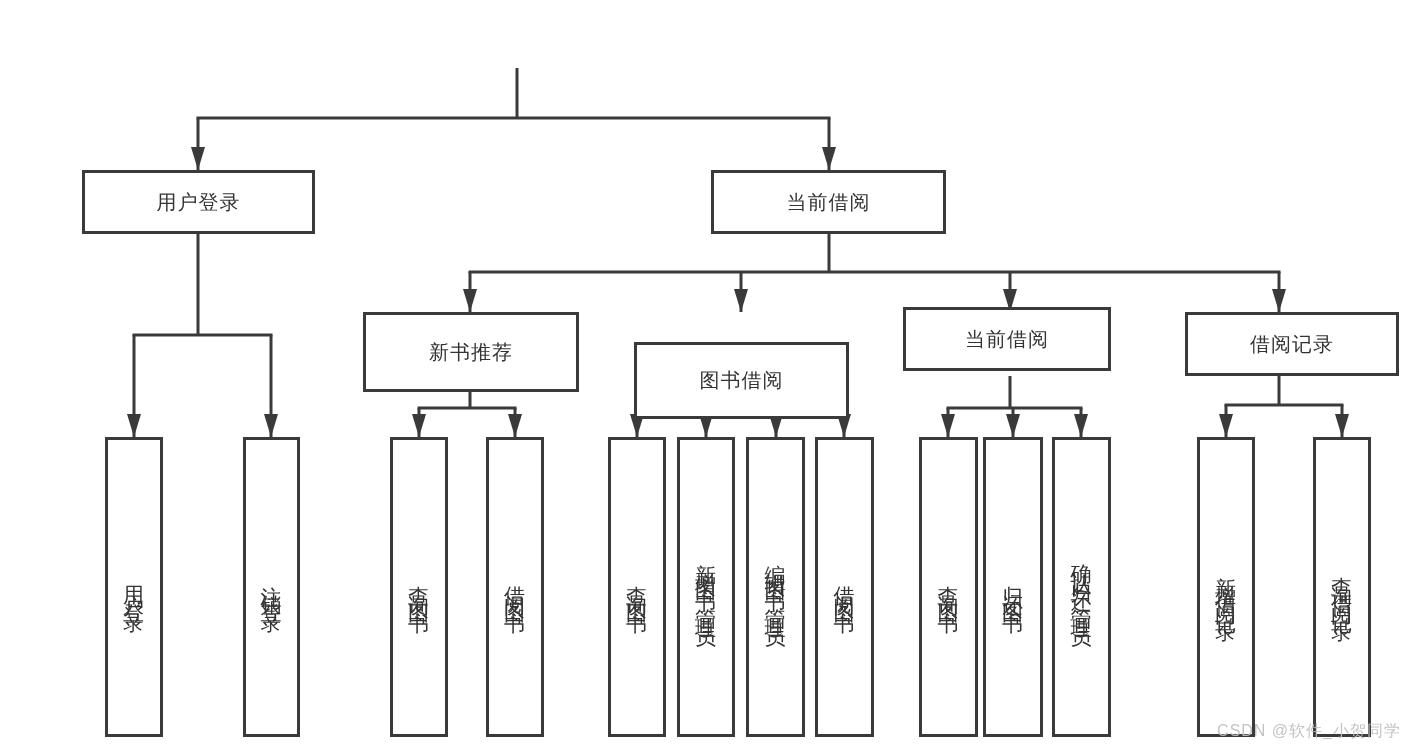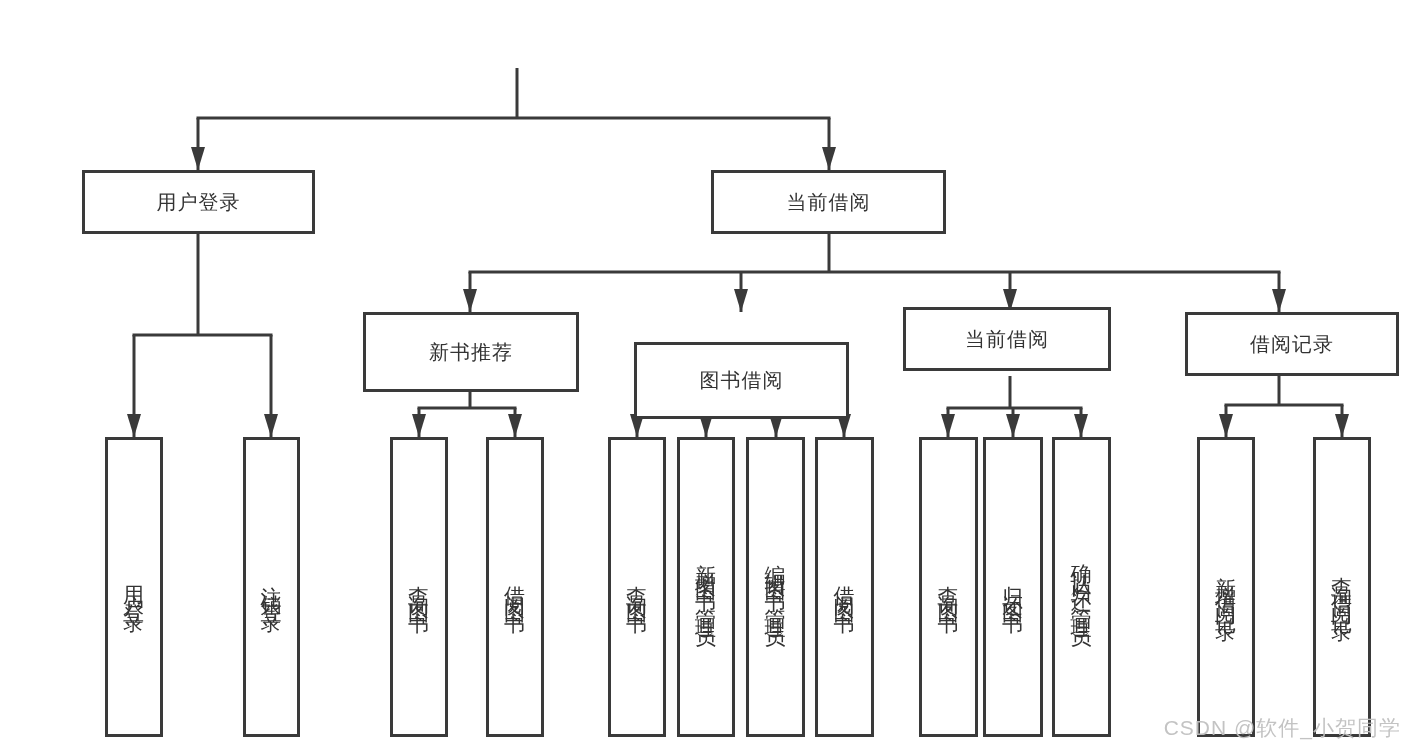--- a/index.html
+++ b/index.html
@@ -55,21 +55,21 @@
     letter-spacing: 9px;
     line-height: 1;
     white-space: nowrap;
   }
   .watermark {
     position: absolute;
     right: 4px;
     bottom: 5px;
     z-index: 3;
     color: #c0c0c0;
-    font-size: 21px;
+    font-size: 16px;
     letter-spacing: 1px;
     opacity: 0.95;
     white-space: nowrap;
   }
 </style>
 </head>
 <body>
 
 <div id="stage">
 

